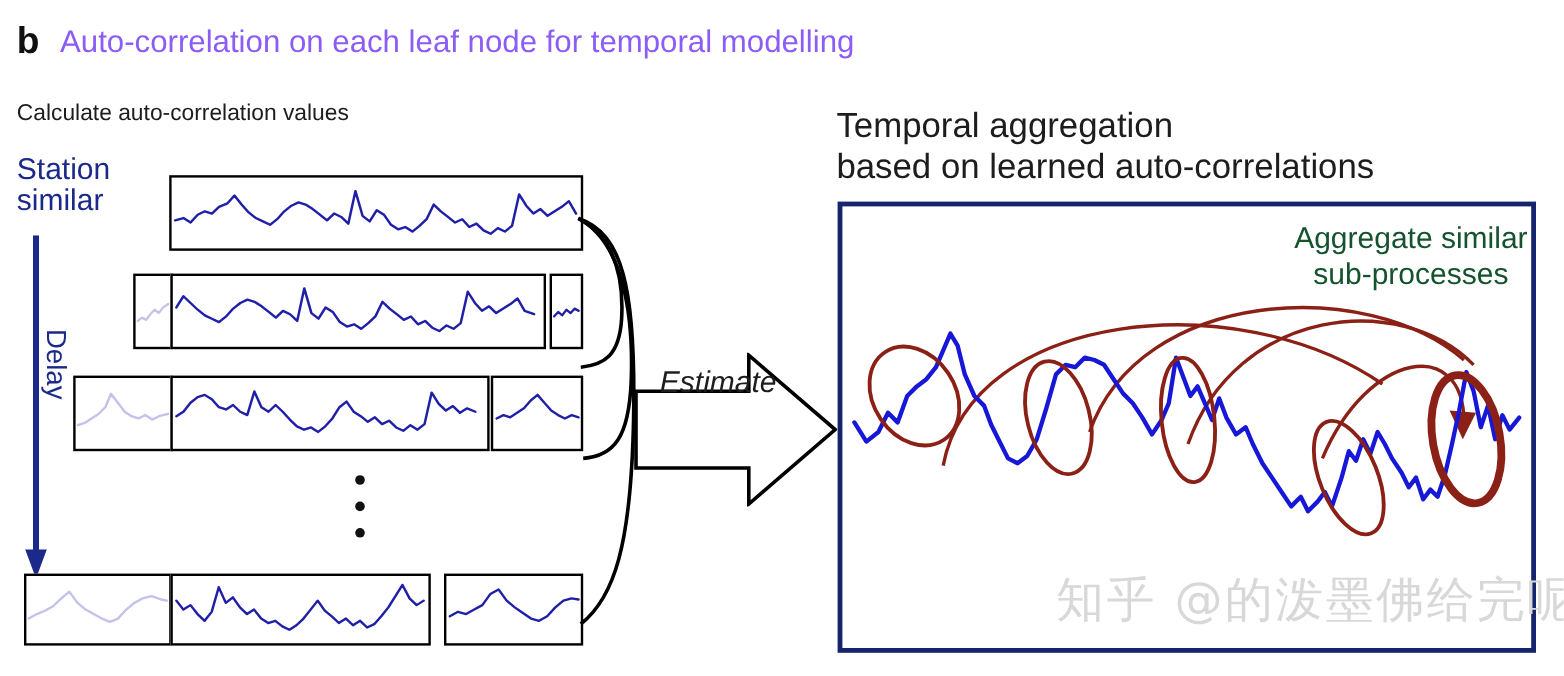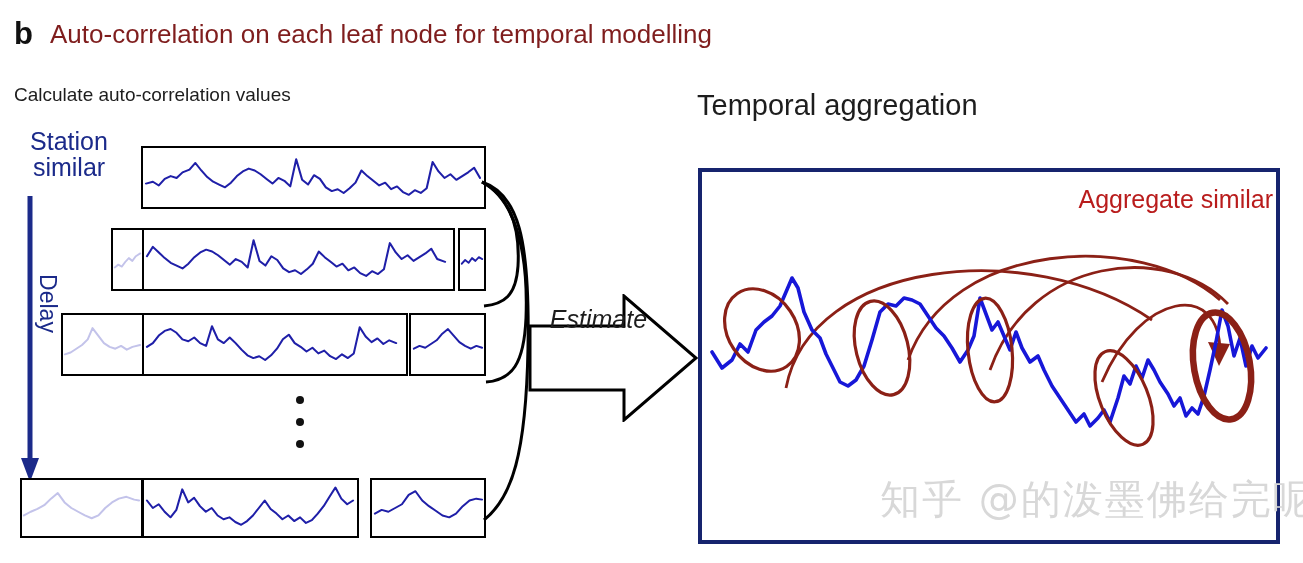--- a/index.html
+++ b/index.html
@@ -9,31 +9,31 @@
     color:#1a1a1a;
   }
   .abs{position:absolute;}
 
   
   #panel-label{
     left:14px;top:18px;font-size:31px;font-weight:bold;line-height:1;
     color:#111111;letter-spacing:-0.5px;
   }
   #panel-title{
-    left:50px;top:20px;font-size:26px;line-height:1.1;color:#7f1d1d;
+    left:50px;top:20px;font-size:26px;line-height:1.1;color:#8b5cf6;
     white-space:nowrap;
   }
 
   
   #left-heading{
     left:14px;top:84px;font-size:19px;color:#1d1d1d;white-space:nowrap;
   }
   #station-series-label{
     left:14px;top:128px;font-size:25px;line-height:1.05;color:#1b2a8a;
-    text-align:center;width:110px;
+    text-align:left;width:110px;
   }
   #delay-label{
     left:-3px;top:290px;width:100px;font-size:23px;color:#1b2a8a;
     transform:rotate(90deg);transform-origin:50% 50%;
     letter-spacing:0px;text-align:center;
   }
 
   .series-box{
     border:2.5px solid #000000;background:#ffffff;box-sizing:border-box;
   }
@@ -57,21 +57,21 @@
   
   #right-heading{
     left:697px;top:88px;font-size:29px;line-height:1.18;color:#1d1d1d;
     white-space:nowrap;
   }
   #right-panel{
     left:698px;top:168px;width:582px;height:376px;
     border:4px solid #16246e;box-sizing:border-box;background:#fff;
   }
   #aggregate-label{
-    right:30px;top:184px;font-size:25px;line-height:1.2;color:#b91c1c;
+    right:30px;top:184px;font-size:25px;line-height:1.2;color:#14532d;
     text-align:center;white-space:nowrap;
   }
   #right-plot{left:700px;top:170px;width:578px;height:372px;}
   .agg-wave{fill:none;stroke:#1717d8;stroke-width:3.6;
             stroke-linejoin:round;stroke-linecap:round;}
   .agg-ellipse{fill:none;stroke:#8b2016;stroke-width:3.2;}
   .agg-ellipse.thick{stroke-width:6.5;}
   .agg-arc{fill:none;stroke:#8b2016;stroke-width:2.8;}
 
   #watermark{
@@ -169,20 +169,21 @@
 
 <svg class="abs" id="estimate-arrow" viewBox="0 0 170 128">
   <path d="M2,32 L96,32 L96,2 L168,64 L96,126 L96,96 L2,96 Z" fill="#ffffff" stroke="#000000" stroke-width="3" stroke-linejoin="miter"></path>
 </svg>
 <div class="abs" id="estimate-arrow-text">
   <div>Estimate</div>
 </div>
 
 <div class="abs" id="right-heading">
   <div>Temporal aggregation</div>
+  <div>based on learned auto-correlations</div>
 </div>
 
 <div class="abs" id="right-panel"></div>
 
 <svg class="abs" id="right-plot" viewBox="0 0 578 372">
 
   <path class="agg-arc" d="M86,218 C110,90 330,66 452,150"></path>
   <path class="agg-arc" d="M208,190 C250,70 440,60 520,130"></path>
   <path class="agg-arc" d="M290,200 C330,86 468,72 528,134"></path>
   <path class="agg-arc" d="M402,212 C440,122 520,110 520,182"></path>
@@ -193,15 +194,16 @@
 
   <ellipse class="agg-ellipse" cx="62" cy="160" rx="34" ry="44" transform="rotate(-34 62 160)"></ellipse>
   <ellipse class="agg-ellipse" cx="182" cy="178" rx="26" ry="48" transform="rotate(-14 182 178)"></ellipse>
   <ellipse class="agg-ellipse" cx="290" cy="180" rx="22" ry="52" transform="rotate(-6 290 180)"></ellipse>
   <ellipse class="agg-ellipse" cx="424" cy="228" rx="24" ry="50" transform="rotate(-22 424 228)"></ellipse>
   <ellipse class="agg-ellipse thick" cx="522" cy="196" rx="28" ry="54" transform="rotate(-10 522 196)"></ellipse>
 </svg>
 
 <div class="abs" id="aggregate-label">
   <div>Aggregate similar</div>
+  <div>sub-processes</div>
 </div>
 
 <div class="abs" id="watermark">知乎 @的泼墨佛给完呢</div>
 
 </body></html>

